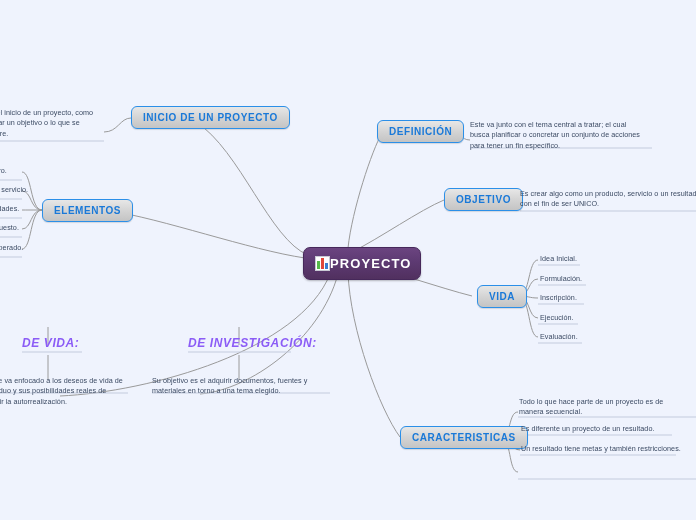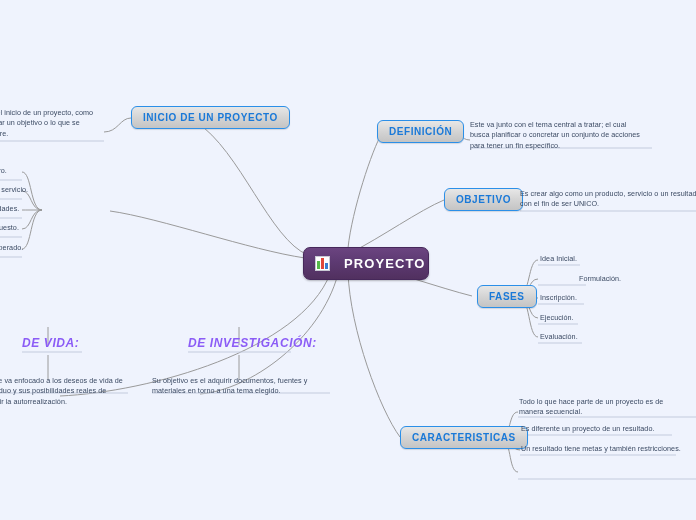--- a/index.html
+++ b/index.html
@@ -21,22 +21,22 @@
     top: 0;
     width: 696px;
     height: 520px;
     pointer-events: none;
   }
   
   .center-node {
     position: absolute;
     display: flex;
     align-items: center;
-    gap: 14px;
-    padding: 8px 2px 8px 11px;
+    gap: 0;
+    padding: 8px 8px 8px 11px;
     background: linear-gradient(180deg, #6b4480 0%, #5d3a72 45%, #51305f 100%);
     border: 1px solid #46285a;
     border-radius: 7px;
     box-shadow: 0 1px 2px rgba(0,0,0,0.25);
     white-space: nowrap;
   }
   .center-node .label {
     color: #ffffff;
     font-size: 13px;
     font-weight: bold;
@@ -171,43 +171,44 @@
     <span class="chart-icon">
       <i class="b1"></i>
         <i class="b2"></i>
         <i class="b3"></i>
     </span>
     <span class="label">PROYECTO</span>
   </div>
 
   <div class="node" style="left:131px; top:106px;">INICIO DE UN PROYECTO</div>
 
+  <div class="node" style="left:42px; top:199px;">ELEMENTOS</div>
 
   <div class="node" style="left:377px; top:120px;">DEFINICIÓN</div>
 
   <div class="node" style="left:444px; top:188px;">OBJETIVO</div>
 
-  <div class="node" style="left:477px; top:285px;">FASES</div>
+  <div class="node" style="left:477px; top:285px;">VIDA</div>
 
   <div class="node" style="left:400px; top:426px;">CARACTERISTICAS</div>
 
   <div class="leaf" style="left:-14px; top:108px; width:118px;">Es el inicio de un proyecto, como lograr un objetivo o lo que se quiere.</div>
 
   <div class="leaf nowrap" style="left:-22px; top:166px;">Objetivo.</div>
   <div class="leaf nowrap" style="left:-36px; top:185px;">Producto o servicio.</div>
   <div class="leaf nowrap" style="left:-20px; top:204px;">Actividades.</div>
   <div class="leaf nowrap" style="left:-24px; top:223px;">Presupuesto.</div>
   <div class="leaf nowrap" style="left:-44px; top:243px;">Resultado esperado.</div>
 
   <div class="leaf" style="left:470px; top:120px; width:175px;">Este va junto con el tema central a tratar; el cual busca planificar o concretar un conjunto de acciones para tener un fin específico.</div>
 
   <div class="leaf" style="left:520px; top:189px; width:190px;">Es crear algo como un producto, servicio o un resultado con el fin de ser UNICO.</div>
 
   <div class="leaf nowrap" style="left:540px; top:254px;">Idea Inicial.</div>
-  <div class="leaf nowrap" style="left:540px; top:274px;margin-left:39px;">Formulación.</div>
+  <div class="leaf nowrap" style="left:540px; top:274px;">Formulación.</div>
   <div class="leaf nowrap" style="left:540px; top:293px;">Inscripción.</div>
   <div class="leaf nowrap" style="left:540px; top:313px;">Ejecución.</div>
   <div class="leaf nowrap" style="left:540px; top:332px;">Evaluación.</div>
 
   <div class="leaf" style="left:519px; top:397px; width:160px;">Todo lo que hace parte de un proyecto es de manera secuencial.</div>
   <div class="leaf nowrap" style="left:521px; top:424px;">Es diferente un proyecto de un resultado.</div>
   <div class="leaf nowrap" style="left:521px; top:444px;">Un resultado tiene metas y también restricciones.</div>
 
   <div class="heading" style="left:22px; top:336px;">DE VIDA:</div>
   <div class="leaf" style="left:-28px; top:376px; width:156px;">Es el que va enfocado a los deseos de vida de un individuo y sus posibilidades reales de conseguir la autorrealización.</div>

